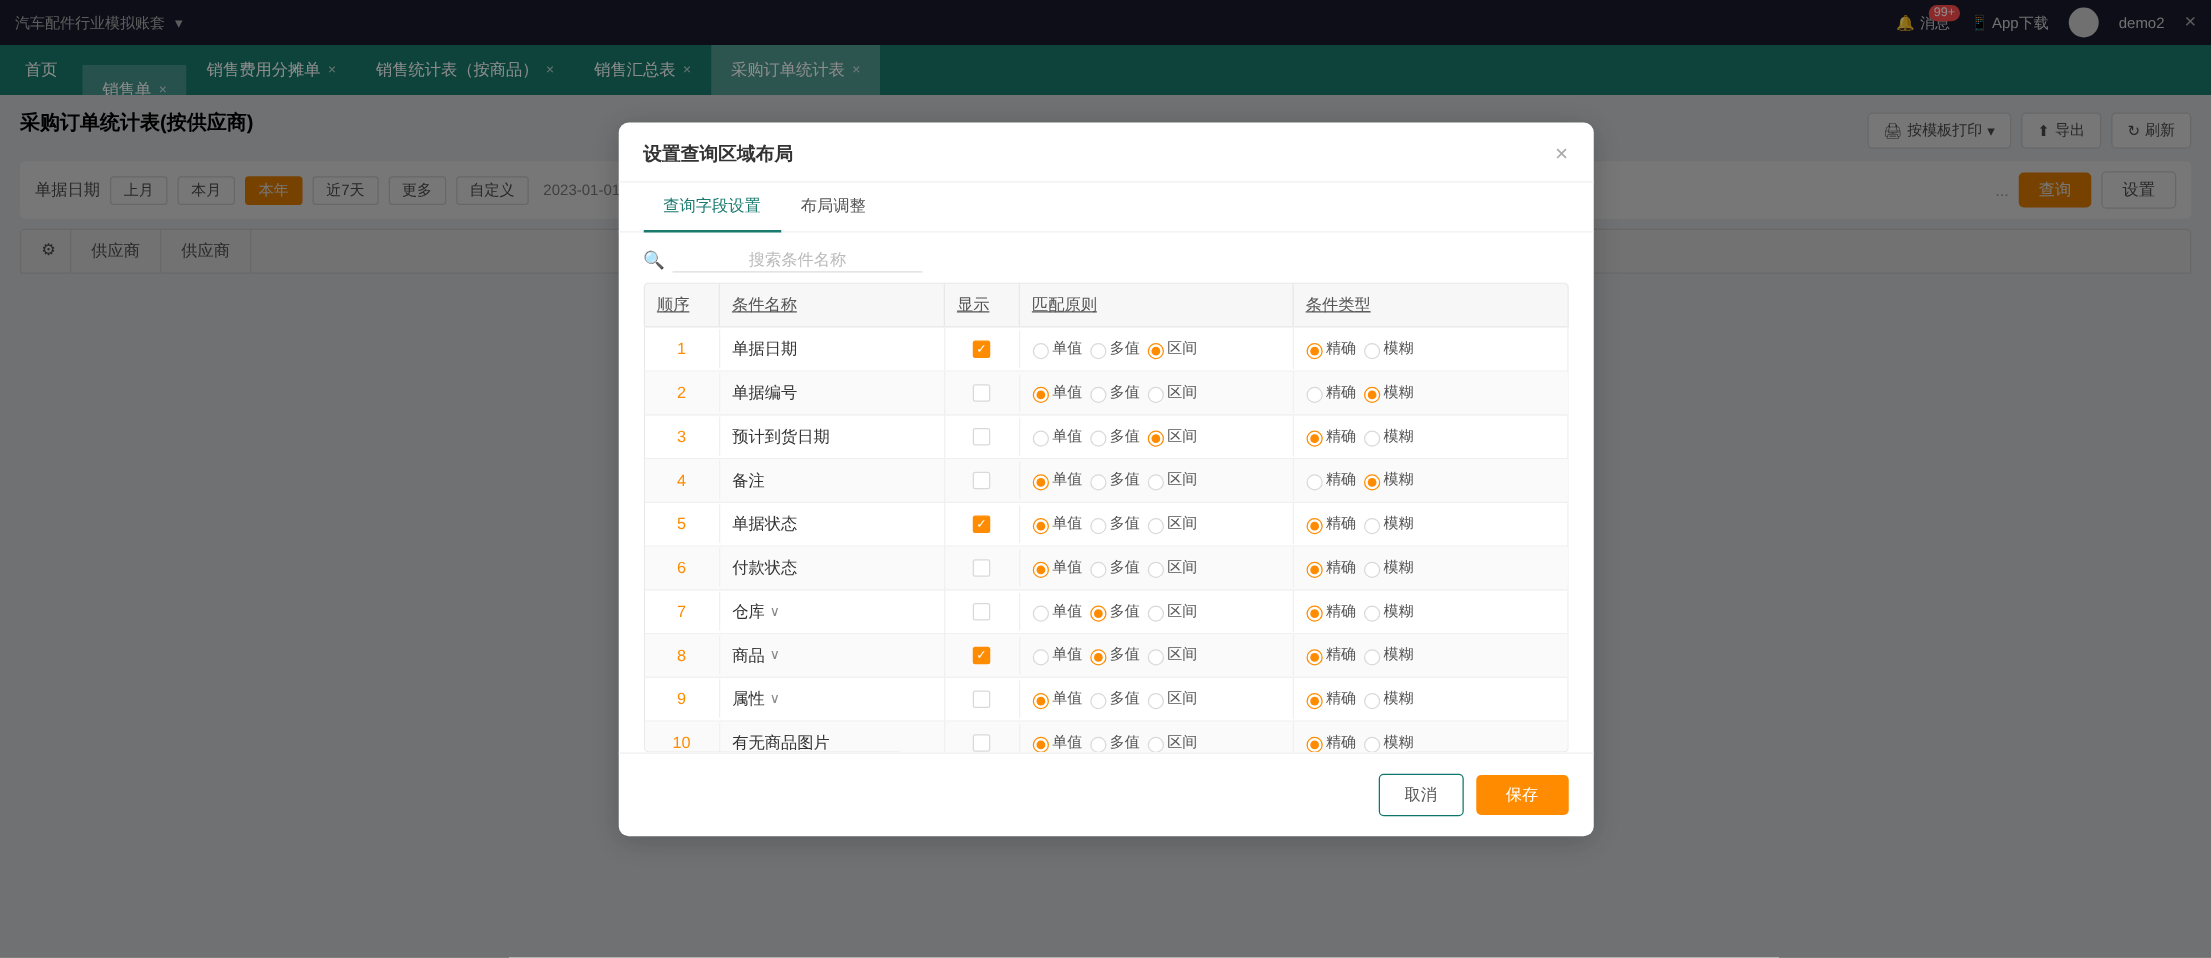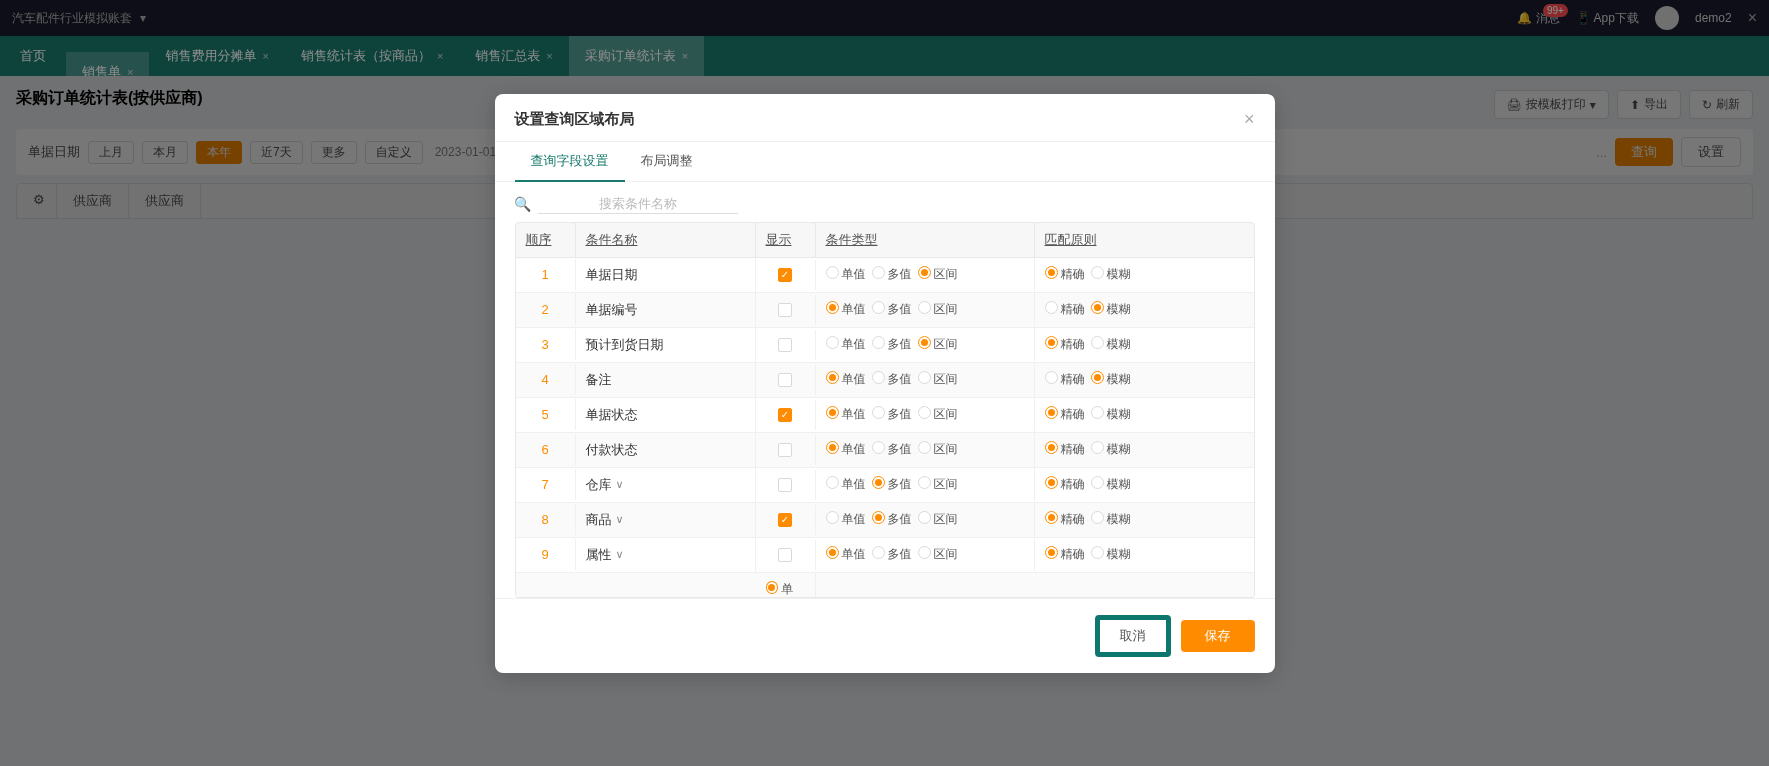--- a/index.html
+++ b/index.html
@@ -257,21 +257,21 @@
     }
     .checkbox-custom.checked {
       background: #ff8c00;
       border-color: #ff8c00;
     }
     .checkbox-custom.checked::after {
       content: '✓';
       color: #fff;
       font-size: 10px;
     }
-    .radio-item { display: flex; align-items: flex-start; gap: 3px; cursor: pointer; font-size: 12px; color: #555; }
+    .radio-item { display: flex; align-items: flex-end; gap: 3px; cursor: pointer; font-size: 12px; color: #555; }
     .radio-custom {
       width: 13px; height: 13px;
       border: 1px solid #d9d9d9;
       border-radius: 50%;
       display: inline-flex;
       align-items: center;
       justify-content: center;
       background: #fff;
     }
     .radio-custom.selected {
@@ -288,21 +288,21 @@
     .dialog-footer {
       display: flex;
       justify-content: flex-end;
       align-items: center;
       padding: 16px 20px;
       gap: 10px;
       border-top: 1px solid #f0f0f0;
     }
     .btn-cancel {
       padding: 7px 20px;
-      border: 5px solid #0f766e;
+      border: 1px solid #0f766e;
       border-radius: 4px;
       background: #fff;
       cursor: pointer;
       font-size: 13px;
       color: #555;
     }
     .btn-save {
       padding: 7px 24px;
       border: none;
       border-radius: 4px;
@@ -430,22 +430,22 @@
     <div class="search-bar">
       <span class="search-icon">🔍</span>
       <input class="search-input" type="text" placeholder="搜索条件名称" style="">
     </div>
 
     <div class="settings-table">
       <div class="settings-thead">
         <div class="settings-th">顺序</div>
         <div class="settings-th">条件名称</div>
         <div class="settings-th">显示</div>
+        <div class="settings-th">匹配原则</div>
         <div class="settings-th">条件类型</div>
-        <div class="settings-th">匹配原则</div>
       </div>
       <div class="settings-tbody" id="settings-tbody">
 
       <div class="settings-row">
             <div class="settings-cell cell-order">1</div>
             <div class="settings-cell cell-name">单据日期</div>
             <div class="settings-cell cell-display">
               <span class="checkbox-custom checked"></span>
             </div>
             <div class="settings-cell cell-type">
@@ -716,20 +716,21 @@
                 <span>精确</span>
               </span>
               <span class="radio-item">
                 <span class="radio-custom"></span>
                 <span>模糊</span>
               </span>
             </div>
           </div>
           <div class="settings-row">
             <div class="settings-cell cell-order">10</div>
+            <div class="settings-cell cell-name">有无商品图片</div>
             <div class="settings-cell cell-display">
               <span class="checkbox-custom"></span>
             </div>
             <div class="settings-cell cell-type">
               <span class="radio-item">
                 <span class="radio-custom selected"></span>
                 <span>单值</span>
               </span>
               <span class="radio-item">
                 <span class="radio-custom"></span>

